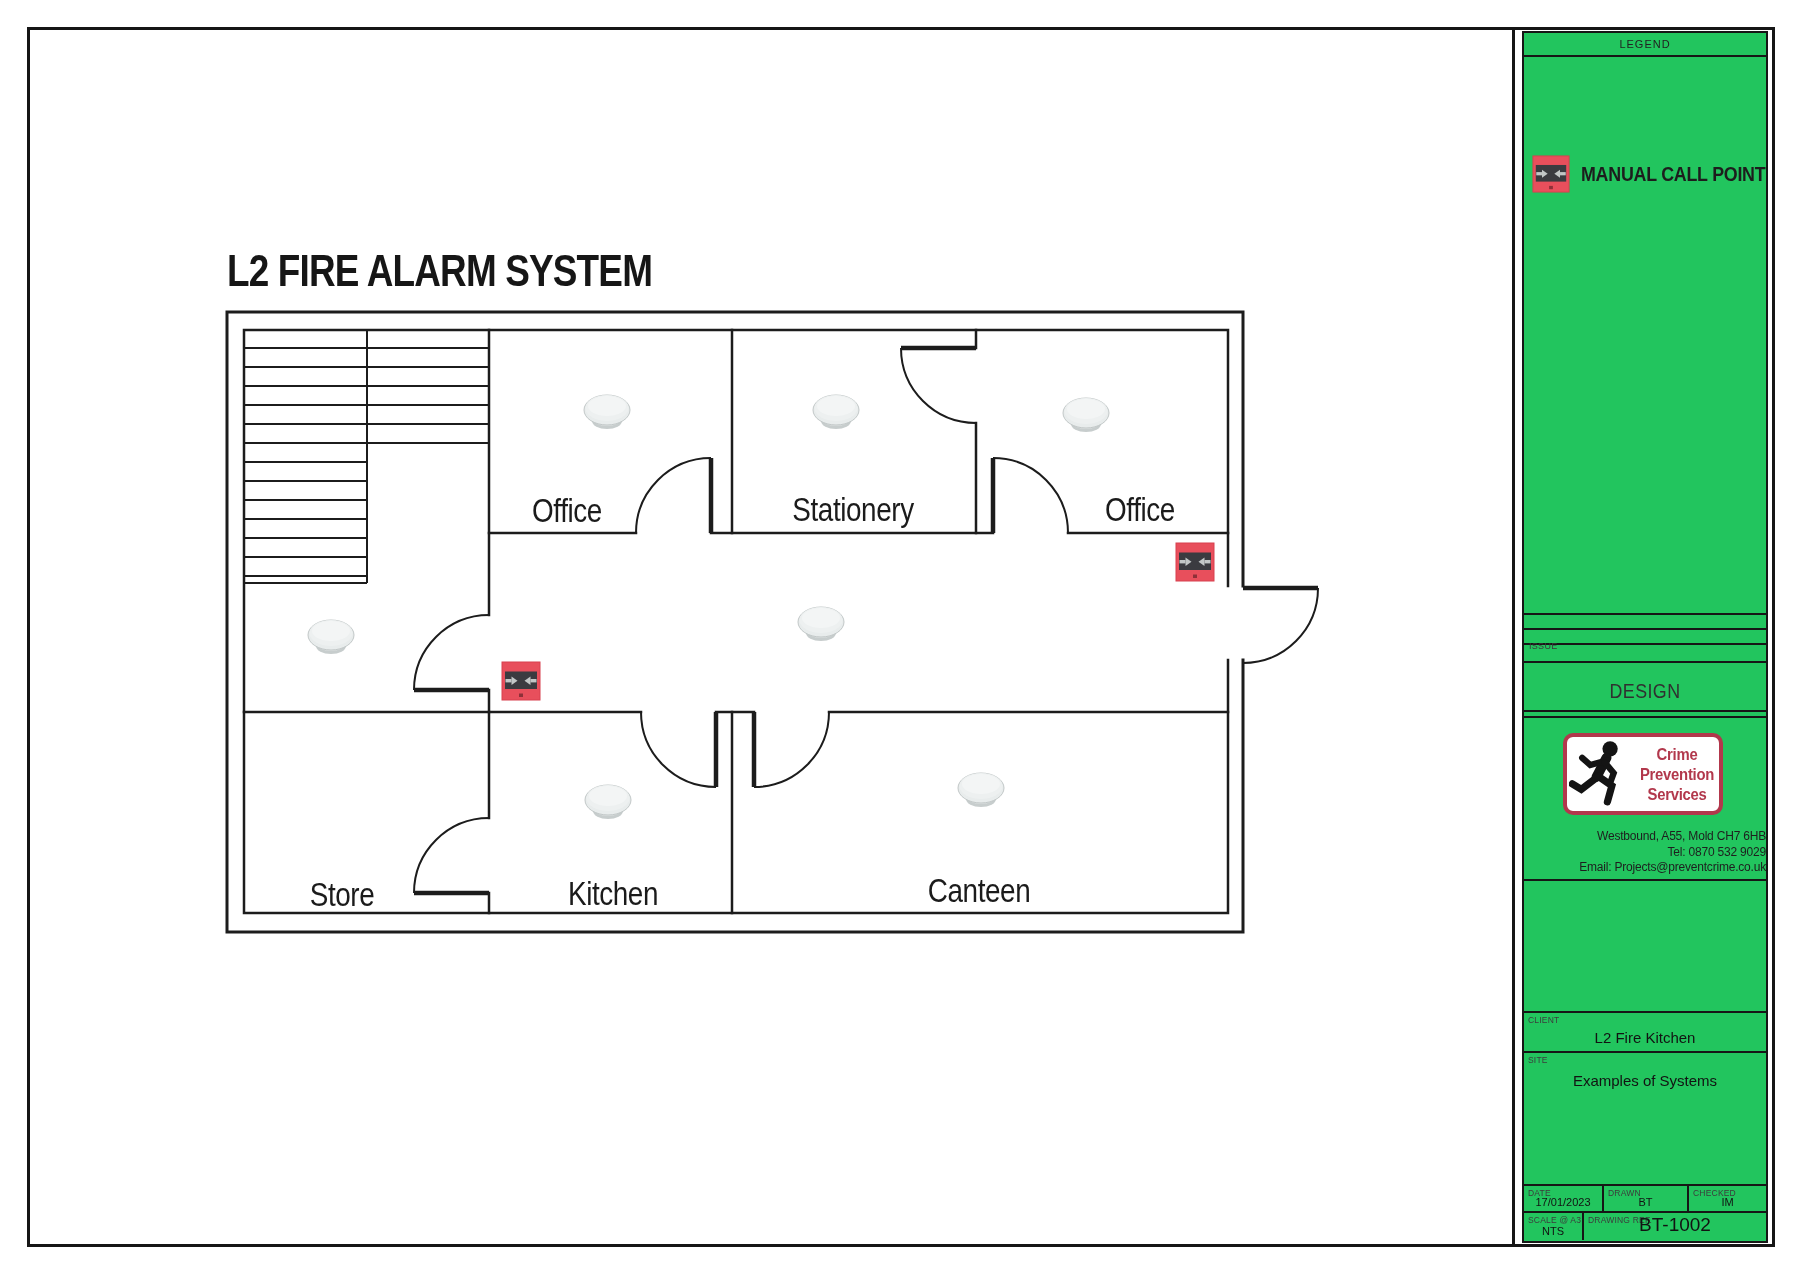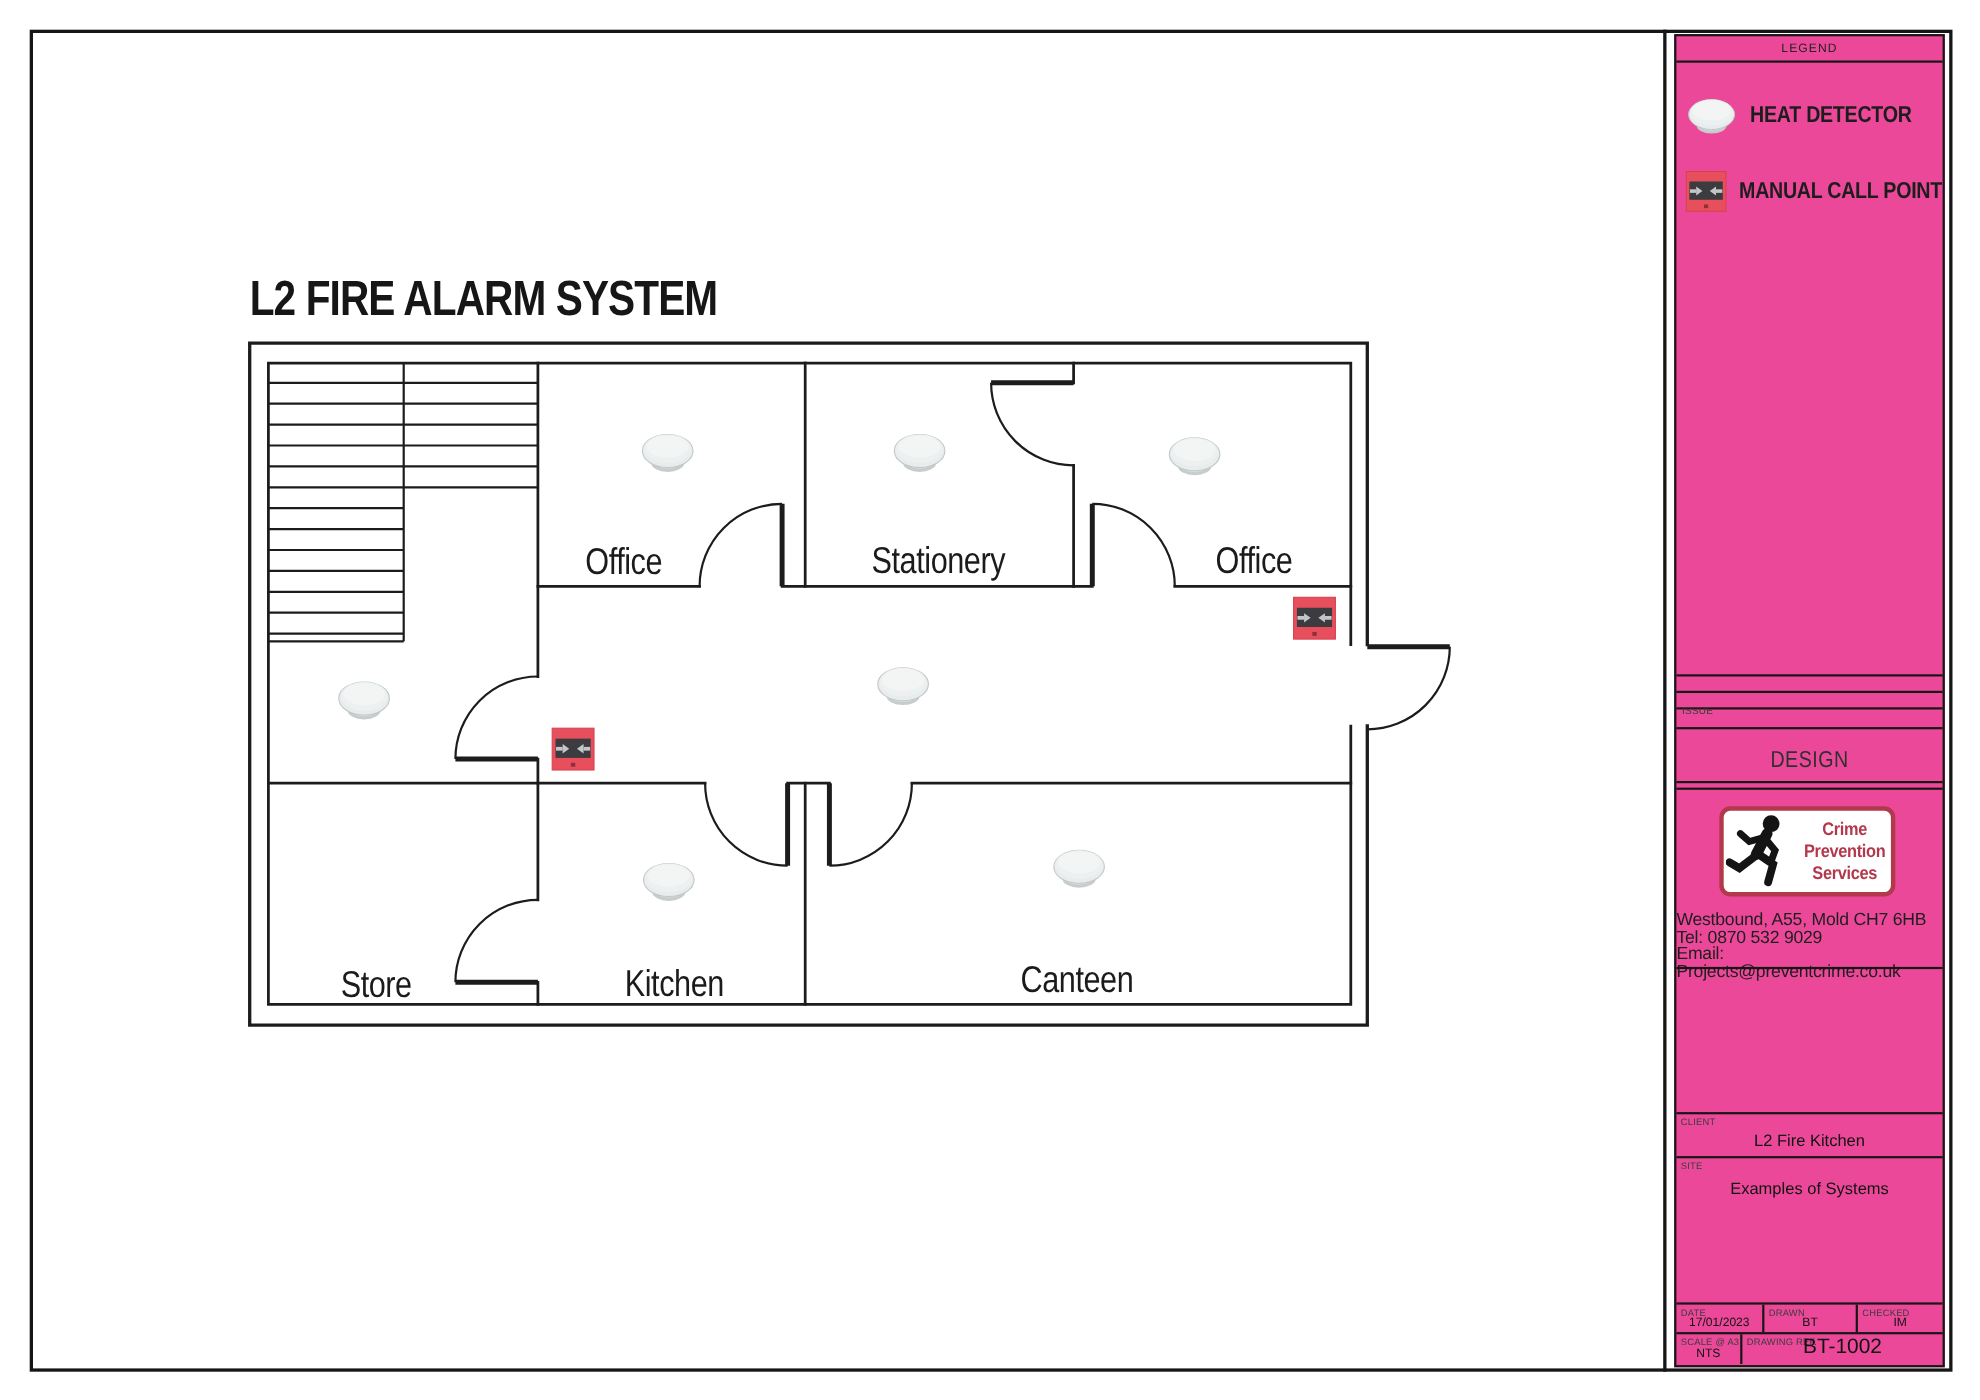--- a/index.html
+++ b/index.html
@@ -10,38 +10,38 @@
   .frame-divider{position:absolute;left:1512px;top:27px;width:3px;height:1220px;background:#161616;}
   .plan-svg{position:absolute;left:0;top:0;width:1800px;height:1273px;}
   .plan-title{position:absolute;left:227px;top:248px;font-size:45px;font-weight:600;
         letter-spacing:-1px;line-height:1;white-space:nowrap;color:#161616;
         transform:scaleX(.82);transform-origin:left center;}
   .room-label{font-family:"Liberation Sans",sans-serif;font-size:34px;fill:#1b1b1b;
         text-anchor:middle;letter-spacing:-.5px;}
 
   
   .sidebar{position:absolute;left:1522px;top:31px;width:246px;height:1212px;
-        border:2.5px solid #161616;box-sizing:border-box;background:#ec4899;}
+        border:2.5px solid #161616;box-sizing:border-box;background:#22c55e;}
   .legend-header{position:absolute;left:0;top:0;width:100%;height:22px;border-bottom:2px solid #161616;
         display:flex;align-items:center;justify-content:center;font-size:11px;letter-spacing:1px;color:#222;}
   .legend-item{position:absolute;left:8px;display:flex;align-items:center;gap:11px;height:44px;}
   .legend-item .lbl{font-size:21px;font-weight:700;letter-spacing:-.3px;white-space:nowrap;
         transform:scaleX(.85);transform-origin:left center;color:#1d1d1d;}
   .li-hd{top:50px;} .li-mcp{top:119px;}
   .hline{position:absolute;left:0;width:100%;height:2px;background:#161616;}
   .issue-label{position:absolute;left:5px;top:608px;font-size:9px;color:#3a3a3a;letter-spacing:.3px;}
   .issue-value{position:absolute;left:0;top:646px;width:100%;text-align:center;font-size:21px;
         letter-spacing:.5px;color:#303030;transform:scaleX(.85);}
   .logo-badge{position:absolute;left:39px;top:700px;width:160px;height:82px;box-sizing:border-box;
         border:4px solid var(--logo-red,#b2384c);border-radius:10px;background:#fff;
         display:flex;align-items:center;}
   .logo-man{margin-left:2px;}
   .logo-text{flex:1;text-align:center;font-size:16.5px;font-weight:700;line-height:20px;
         color:var(--logo-red,#b2384c);letter-spacing:-.3px;transform:scaleX(.9);}
-  .address{position:absolute;left:0;top:796px;width:100%;text-align:left;font-size:16px;
+  .address{position:absolute;left:0;top:796px;width:100%;text-align:right;font-size:12px;
         line-height:15.5px;color:#1e1e1e;letter-spacing:-.2px;}
   .tb-row{position:absolute;left:0;width:100%;border-top:2px solid #161616;box-sizing:border-box;}
   .tb-label{position:absolute;left:4px;top:2px;font-size:8.5px;color:#3c3c3c;letter-spacing:.2px;}
   .tb-value{position:absolute;left:0;right:0;bottom:5px;text-align:center;font-size:15px;color:#121212;}
   .tb-cols{display:flex;height:100%;}
   .tb-col{position:relative;height:100%;box-sizing:border-box;}
   .tb-col + .tb-col{border-left:2px solid #161616;}
   .tb-value.small{font-size:11px;bottom:3px;}
   .tb-value.ref{font-size:19px;bottom:4px;}
   .r-client{top:978px;height:40px;} .r-site{top:1018px;height:43px;}
@@ -134,26 +134,20 @@
         <use href="#call-point-symbol" transform="translate(1195,562)"></use>
       </g>
   </svg>
 
   <div class="plan-title">L2 FIRE ALARM SYSTEM</div>
 
   <aside class="sidebar">
 
     <div class="legend-header">LEGEND</div>
 
-    <div class="legend-item li-hd">
-      <svg width="48" height="40" viewBox="-26 -24 52 44">
-        <use href="#heat-detector-symbol"></use>
-      </svg>
-      <span class="lbl">HEAT DETECTOR</span>
-    </div>
 
     <div class="legend-item li-mcp">
       <svg width="38" height="38" viewBox="-20 -20 40 40">
         <use href="#call-point-symbol"></use>
       </svg>
       <span class="lbl">MANUAL CALL POINT</span>
     </div>
 
     <div class="hline" style="top:580px"></div>
     <div class="hline" style="top:595px"></div>

